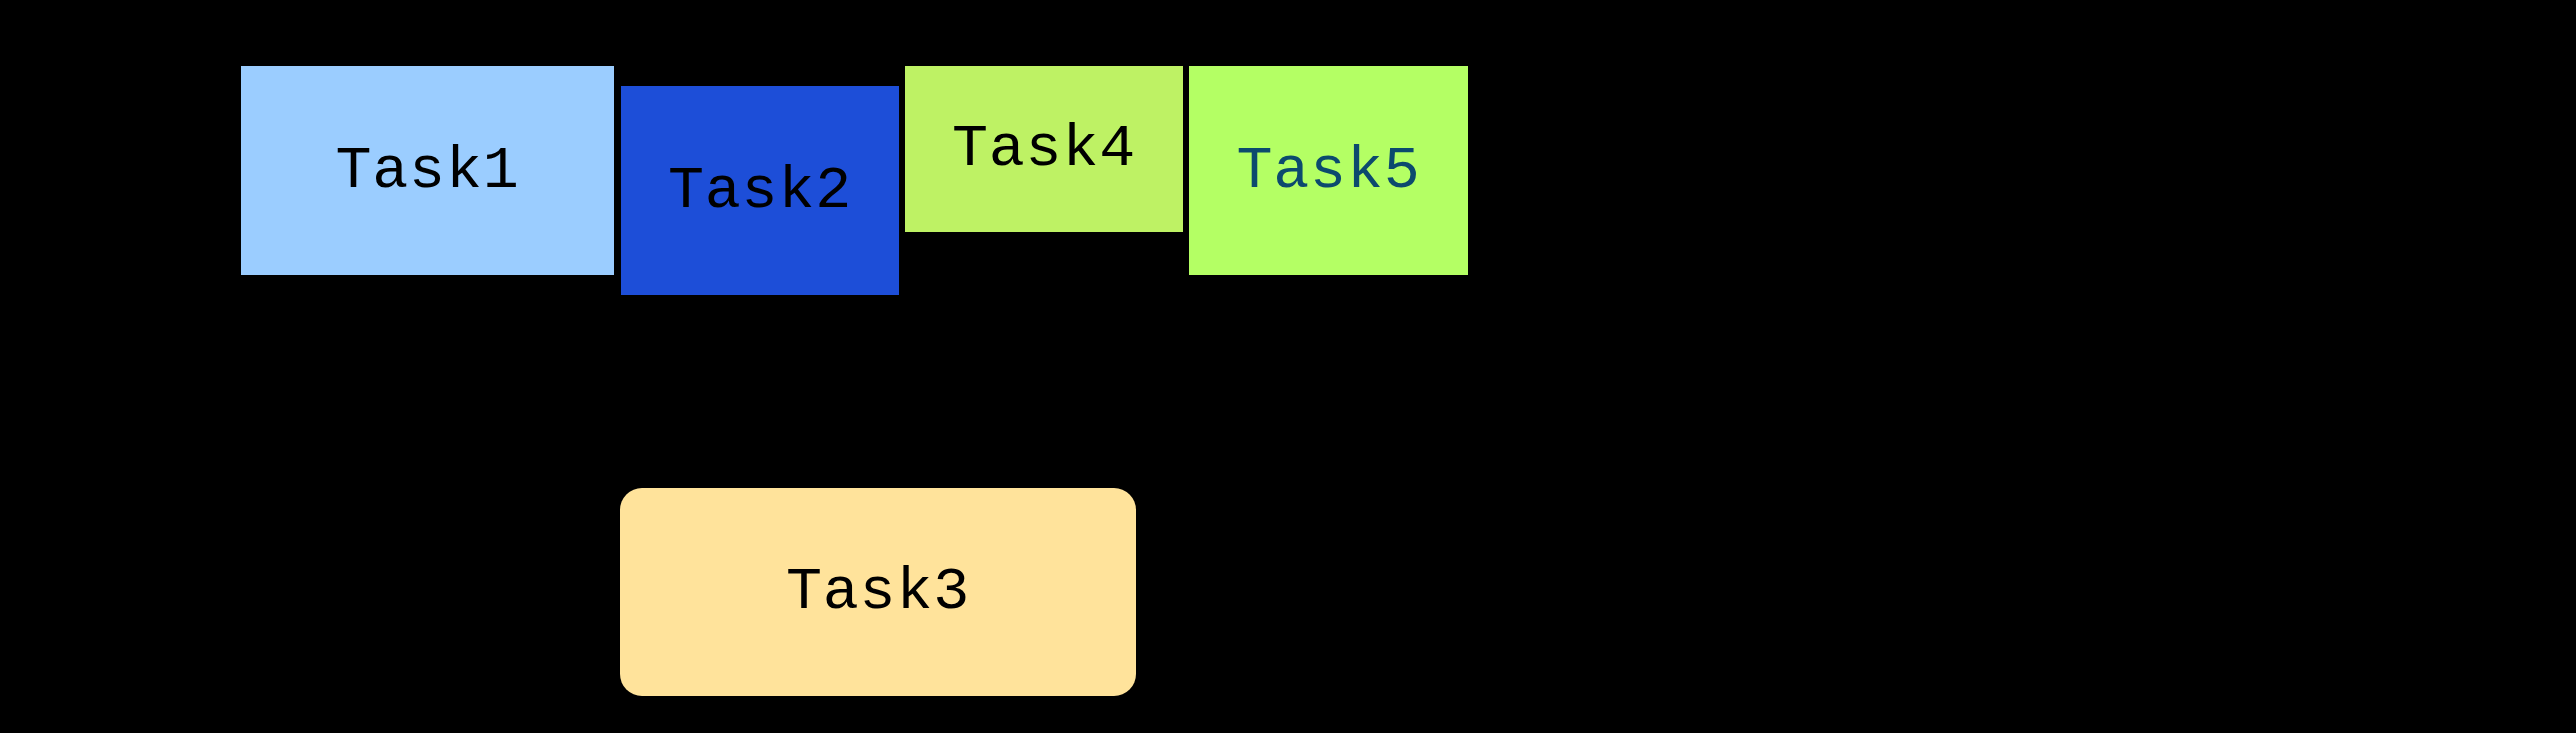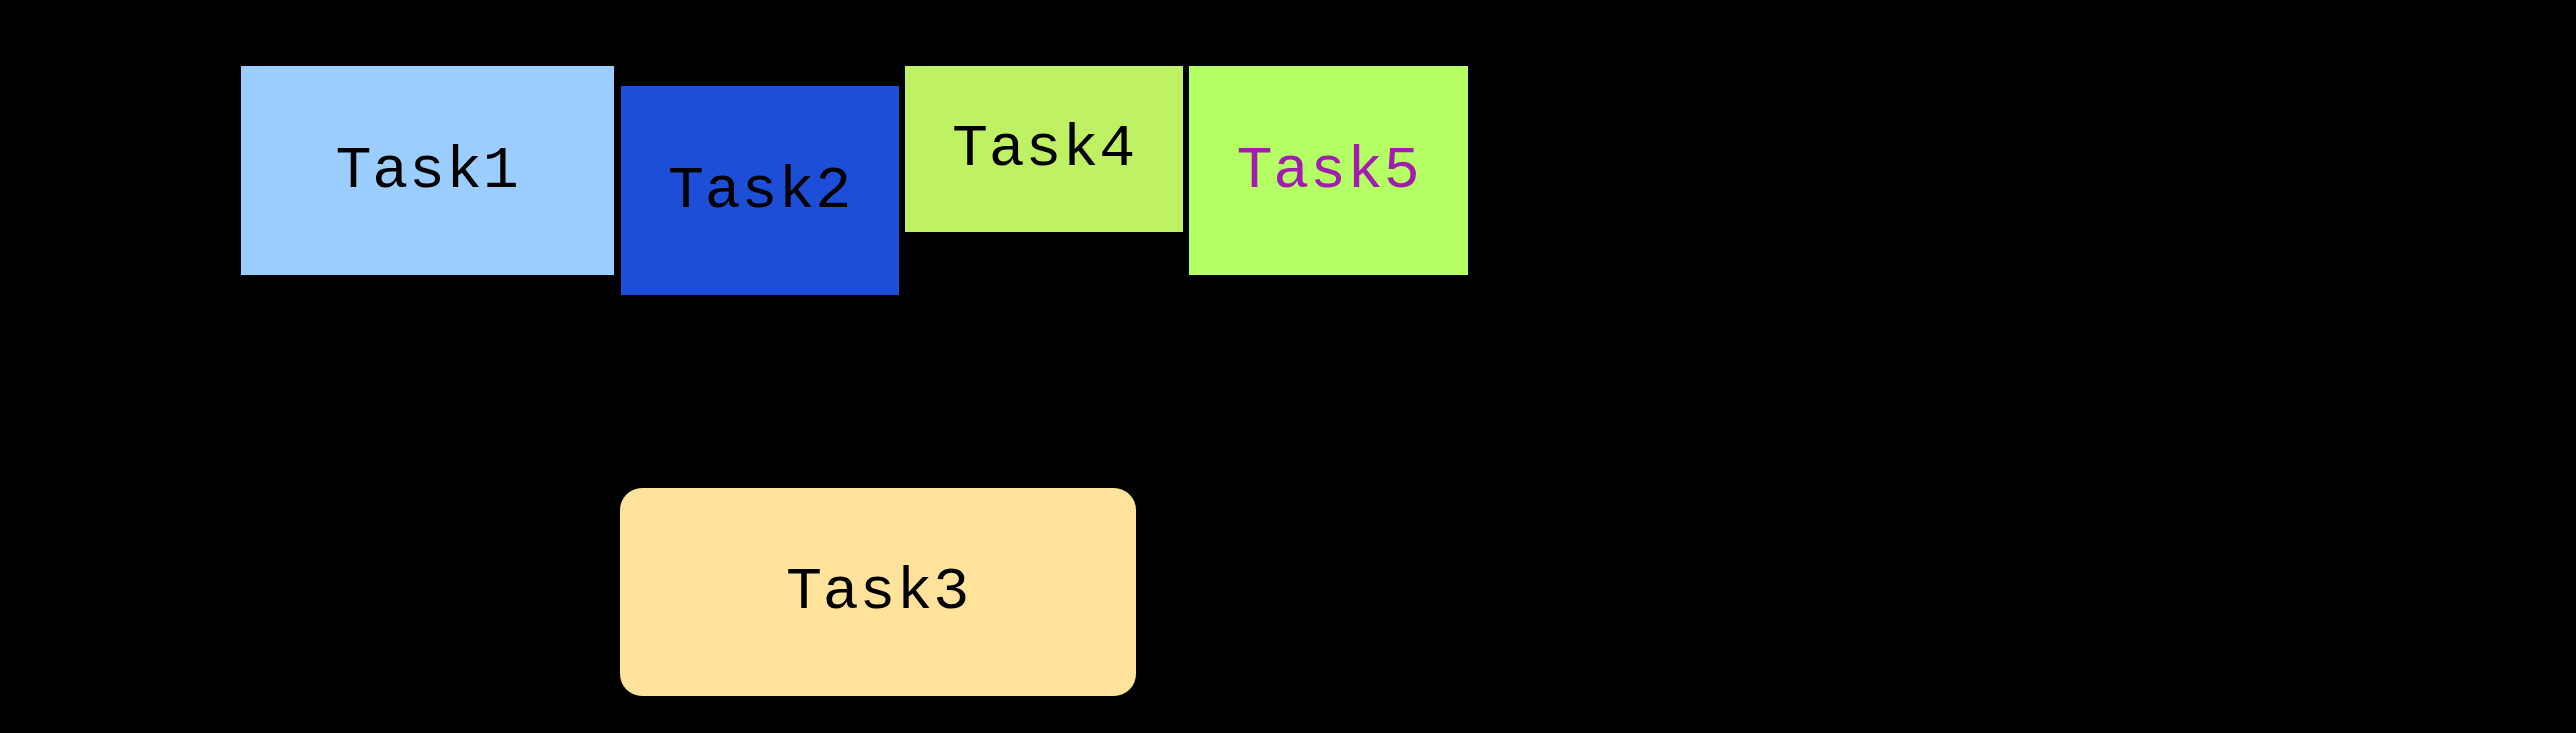--- a/index.html
+++ b/index.html
@@ -34,19 +34,19 @@
     <div class="task-block" style="left: 241px; top: 66px; width: 373px; height: 209px; background: rgb(155, 205, 255);">
       <span class="task-label" style="color: rgb(0, 0, 0);">Task1</span>
     </div>
     <div class="task-block" style="left: 621px; top: 66px; width: 278px; height: 209px; background: #1d4ed8; margin-top: 20px;">
       <span class="task-label" style="color: rgb(0, 0, 0);">Task2</span>
     </div>
     <div class="task-block" style="left: 905px; top: 66px; width: 278px; height: 166px; background: #bef264;">
       <span class="task-label" style="color: rgb(0, 0, 0);">Task4</span>
     </div>
     <div class="task-block" style="left: 1189px; top: 66px; width: 279px; height: 209px; background: rgb(180, 255, 100);">
-      <span class="task-label" style="color: #a21caf;">Task5</span>
+      <span class="task-label" style="color: #0c4a6e;">Task5</span>
     </div>
     <div class="task-block" style="left: 620px; top: 488px; width: 516px; height: 208px; background: rgb(255, 227, 155); border-radius: 22px;">
       <span class="task-label" style="color: rgb(0, 0, 0);">Task3</span>
     </div>
   </div>
 
 
 </body></html>

